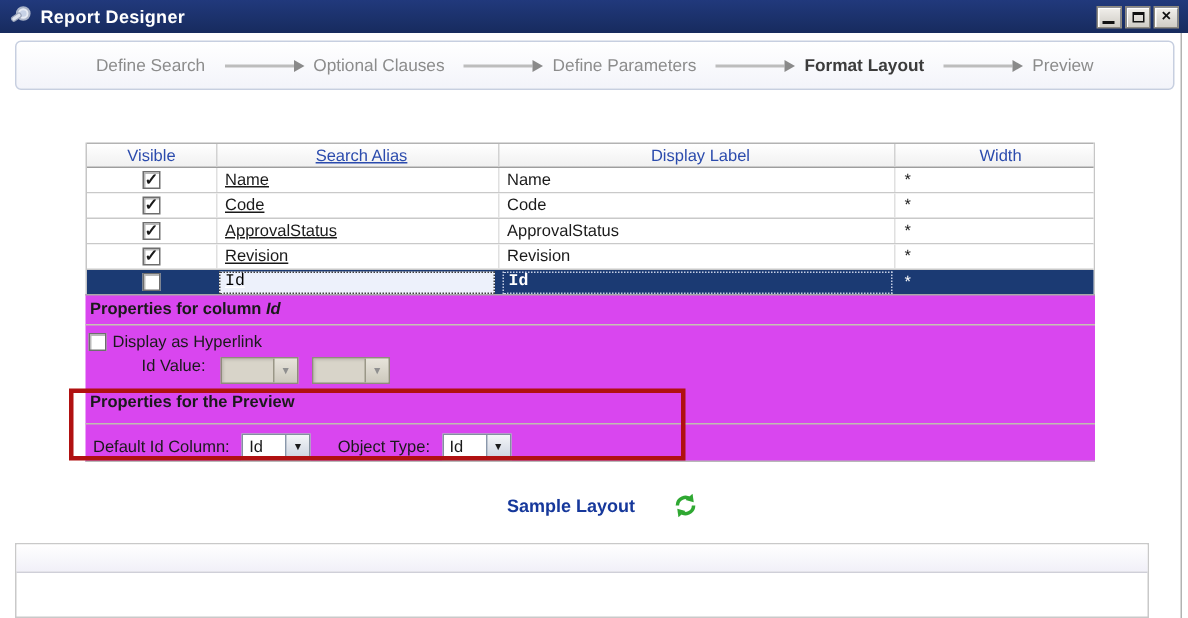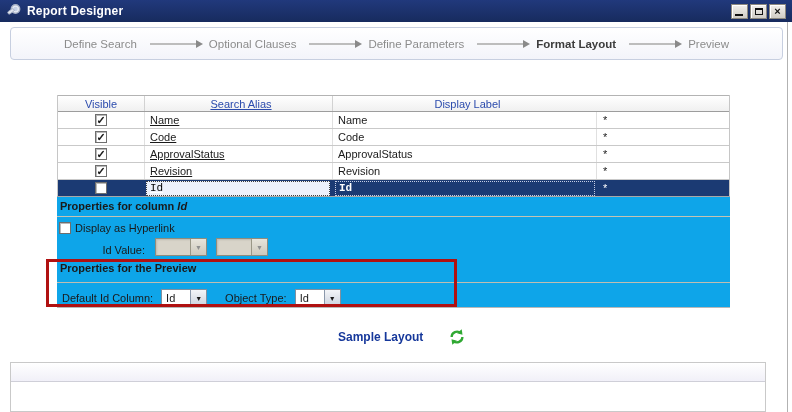--- a/index.html
+++ b/index.html
@@ -73,29 +73,29 @@
     border:1px dotted #3f3f3f; display:flex; align-items:center; padding-left:3px;
     font-family:"Liberation Mono", monospace; font-size:11px; color:#000;
   }
   .sel-label {
     width:260px; height:15px; border:1px dotted #c4cde4; display:flex; align-items:center;
     padding-left:3px; font-family:"Liberation Mono", monospace; font-weight:bold; color:#fff;
   }
   
   .props {
     position:absolute; left:57px; top:196px; width:673px; height:112px;
-    background:#0ea5e9; border-top:1px solid #a8a8a8; border-bottom:1px solid #b8b8b8;
+    background:#d946ef; border-top:1px solid #a8a8a8; border-bottom:1px solid #b8b8b8;
   }
   .band {
     position:absolute; left:0; right:0; height:20px; font-weight:bold;
     padding:3px 0 0 3px; border-bottom:1px solid #c6c3b2;
   }
   .band i { font-style:italic; }
   .cb-row { position:absolute; left:2px; top:25px; display:flex; align-items:center; gap:4px; }
-  .val-row { position:absolute; left:12px; top:41px; display:flex; align-items:flex-end; }
+  .val-row { position:absolute; left:4px; top:41px; display:flex; align-items:flex-start; }
   .lbl-r { width:76px; text-align:right; }
   .combo {
     height:18px; display:flex; align-items:center; background:#fff;
     border:1px solid #82909f; overflow:hidden;
   }
   .combo .combo-text { padding-left:4px; flex:1; }
   .combo .combo-btn {
     width:16px; height:100%; margin-left:auto; flex:none;
     background:linear-gradient(#f3f5f8,#ccd3df); border-left:1px solid #8a98ab;
     display:flex; align-items:center; justify-content:center; font-size:7px; color:#1a1a1a;
@@ -159,20 +159,21 @@
       <span class="wiz-step active">Format Layout</span>
       <span class="wiz-arrow"></span>
       <span class="wiz-step">Preview</span>
     </div>
 
   <div class="grid">
     <div class="g-head" id="grid-head">
         <div class="cell c0">Visible</div>
         <div class="cell c1">Search Alias</div>
         <div class="cell c2">Display Label</div>
+        <div class="cell c3">Width</div>
       </div>
     <div id="grid-body">
         <div class="g-row">
           <div class="cell c0">
             <span class="cb">✓</span>
           </div>
           <div class="cell c1">Name</div>
           <div class="cell c2">Name</div>
           <div class="cell c3">*</div>
         </div>

